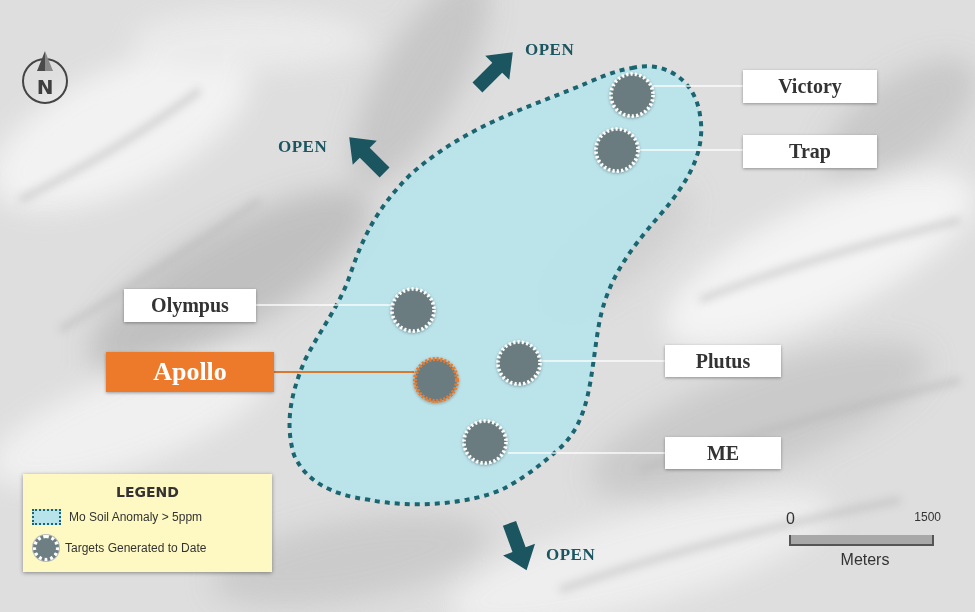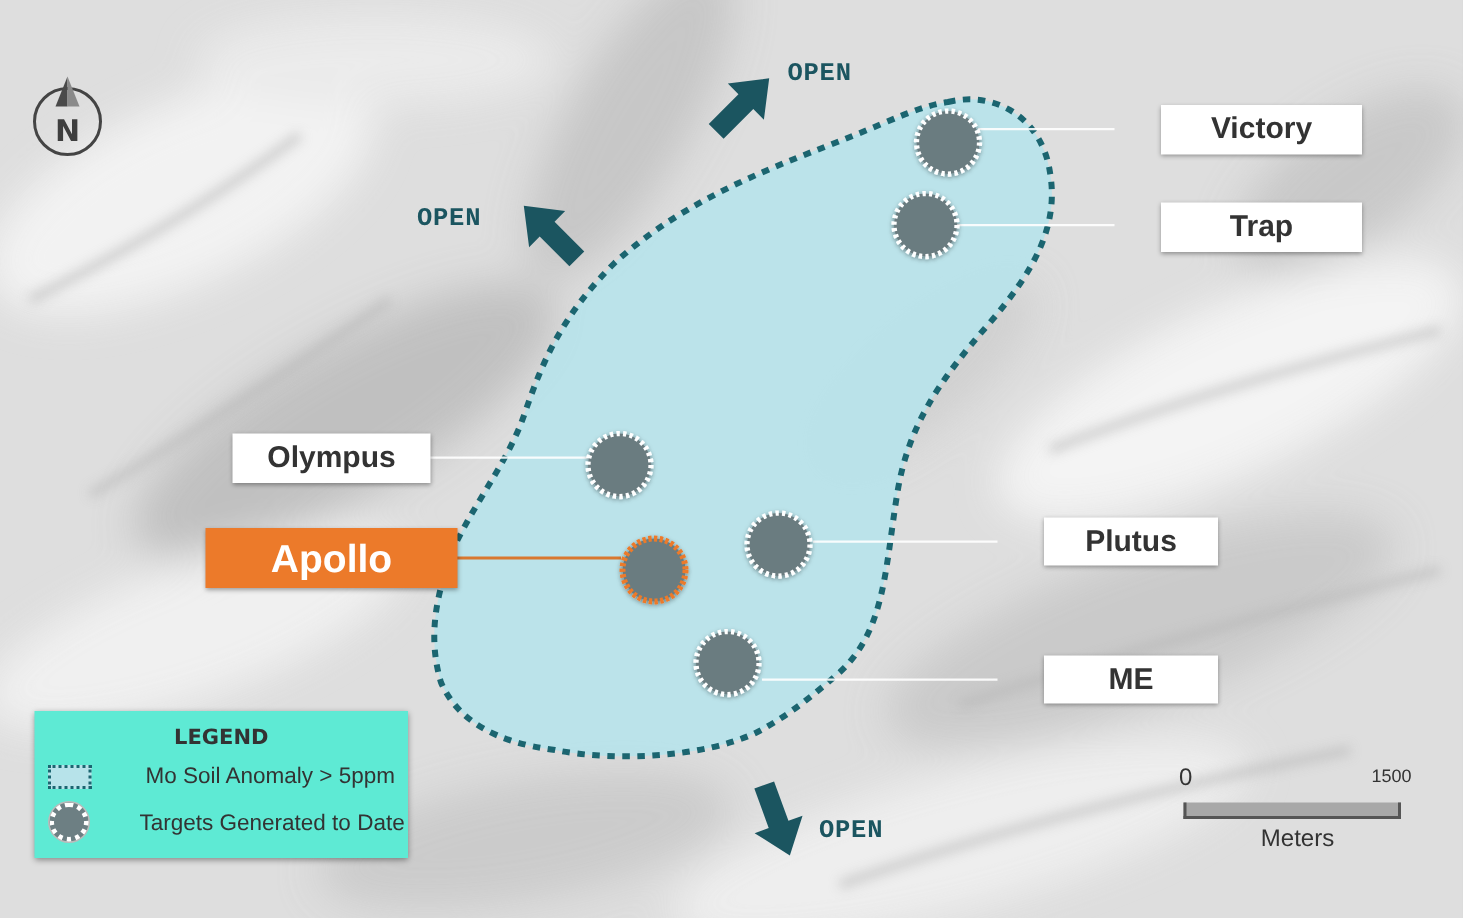--- a/index.html
+++ b/index.html
@@ -1,31 +1,31 @@
 <!DOCTYPE html>
 <html><head>
 <meta charset="utf-8">
 <style>
   html, body { margin: 0; padding: 0; }
   body { width: 975px; height: 612px; overflow: hidden; position: relative;
          font-family: "DejaVu Sans", sans-serif; background: #dcdcdc; }
   .map { position: absolute; left: 0; top: 0; width: 975px; height: 612px; }
   .label-box { position: absolute; background: #ffffff; color: #333333;
-               font-family: Liberation Sans, sans-serif; font-weight: bold;
+               font-family: Liberation Serif, serif; font-weight: bold;
                font-size: 20px; display: flex; align-items: center; justify-content: center;
-               box-shadow: 0 1px 3px rgba(0,0,0,0.35); margin-left: 31px; }
+               box-shadow: 0 1px 3px rgba(0,0,0,0.35); }
   .label-box.apollo { background: #ec7a2a; color: #ffffff; font-size: 26px; }
   .open-label { position: absolute; font-weight: bold; font-size: 17px; color: #1b5560;
-                font-family: Liberation Mono, monospace; letter-spacing: 0.5px; }
+                font-family: Liberation Serif, serif; letter-spacing: 0.5px; }
   .legend { position: absolute; left: 23px; top: 474px; width: 249px; height: 98px;
-            background: #5eead4; box-shadow: 0 1px 4px rgba(0,0,0,0.4);
+            background: #fef9c3; box-shadow: 0 1px 4px rgba(0,0,0,0.4);
             font-family: "Liberation Sans", sans-serif; color: #333; }
   .legend-title { position: absolute; top: 10px; left: 0; width: 100%; text-align: center;
                   font-weight: bold; font-size: 14px; font-family: "DejaVu Sans", sans-serif; }
-  .legend-row { position: absolute; left: 9px; display: flex; align-items: center; font-size: 15px; gap: 28px; }
+  .legend-row { position: absolute; left: 9px; display: flex; align-items: center; font-size: 12px; }
   .legend-swatch { width: 29px; height: 16px; background: #b7e3ea;
                    border: 2px dotted #1b6570; box-sizing: border-box; margin-right: 8px; }
   .legend-target { width: 26px; height: 26px; border-radius: 50%; background: #6d7f83;
                    border: 3px dotted #ffffff; box-sizing: border-box; margin-right: 6px; margin-left: 1px;
                    box-shadow: 0 0 0 1px #bbb; }
   .scale { position: absolute; left: 785px; top: 508px; width: 150px; height: 60px;
            font-family: "Liberation Sans", sans-serif; color: #333; }
   .scale .s0 { position: absolute; left: 1px; top: 2px; font-size: 16px; }
   .scale .s1 { position: absolute; right: -6px; top: 2px; font-size: 12px; }
   .scale .bar { position: absolute; left: 4px; top: 27px; width: 145px; height: 11px;

